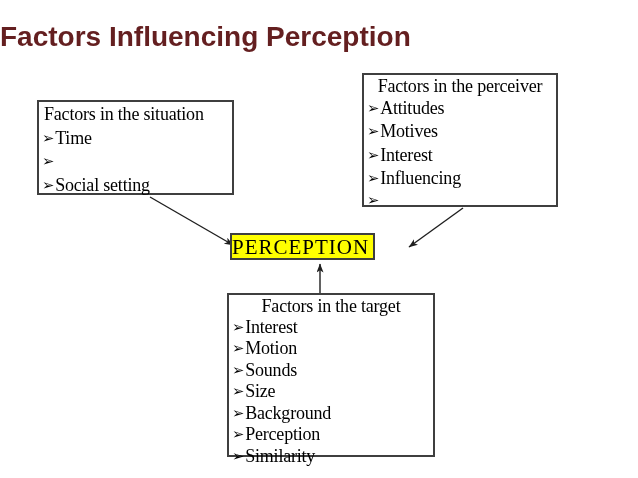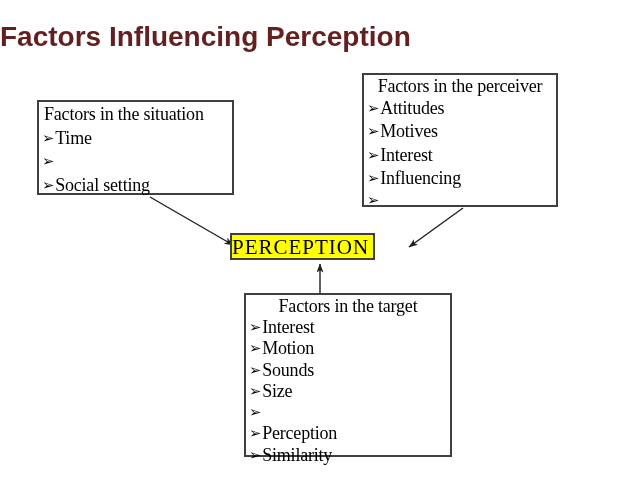--- a/index.html
+++ b/index.html
@@ -24,21 +24,21 @@
   }
   .box .box-header{padding-left:5px;}
   .box.header-centered .box-header{text-align:center; padding-left:0;}
   .item{display:flex; align-items:baseline; padding-left:3px;}
   .bullet{
     font-family:"DejaVu Sans", sans-serif;
     font-size:0.82em; margin-right:1px; position:relative; top:-1px;
   }
   .box-situation{left:37px; top:100px; width:197px; height:95px; line-height:23.5px; padding-top:1px;}
   .box-perceiver{left:362px; top:73px; width:196px; height:134px; line-height:22.2px; padding-top:0px;}
-  .box-target{left:227px; top:293px; width:208px; height:164px; line-height:20.5px; padding-top:1px;margin-left:17px;}
+  .box-target{left:227px; top:293px; width:208px; height:164px; line-height:20.5px; padding-top:1px;}
   .box-center{
     left:230px; top:233px; width:145px; height:27px;
     background:var(--c-center_fill,#ffff00);
     text-align:left; line-height:24px;
     font-size:21px; letter-spacing:1px; white-space:nowrap;
   }
 </style>
 </head>
 <body style="--c-title: #641f20; --c-center_fill: #ffff00; --c-border: #3f3f3f; --c-line: #1f1f1f; --c-text: #000000;">
 
@@ -117,20 +117,21 @@
         <div class="item">
           <span class="bullet">➢</span>
           <span>Sounds</span>
         </div>
         <div class="item">
           <span class="bullet">➢</span>
           <span>Size</span>
         </div>
         <div class="item">
           <span class="bullet">➢</span>
+          <span>Background</span>
         </div>
         <div class="item">
           <span class="bullet">➢</span>
           <span>Perception</span>
         </div>
         <div class="item">
           <span class="bullet">➢</span>
           <span>Similarity</span>
         </div>
       </div>

